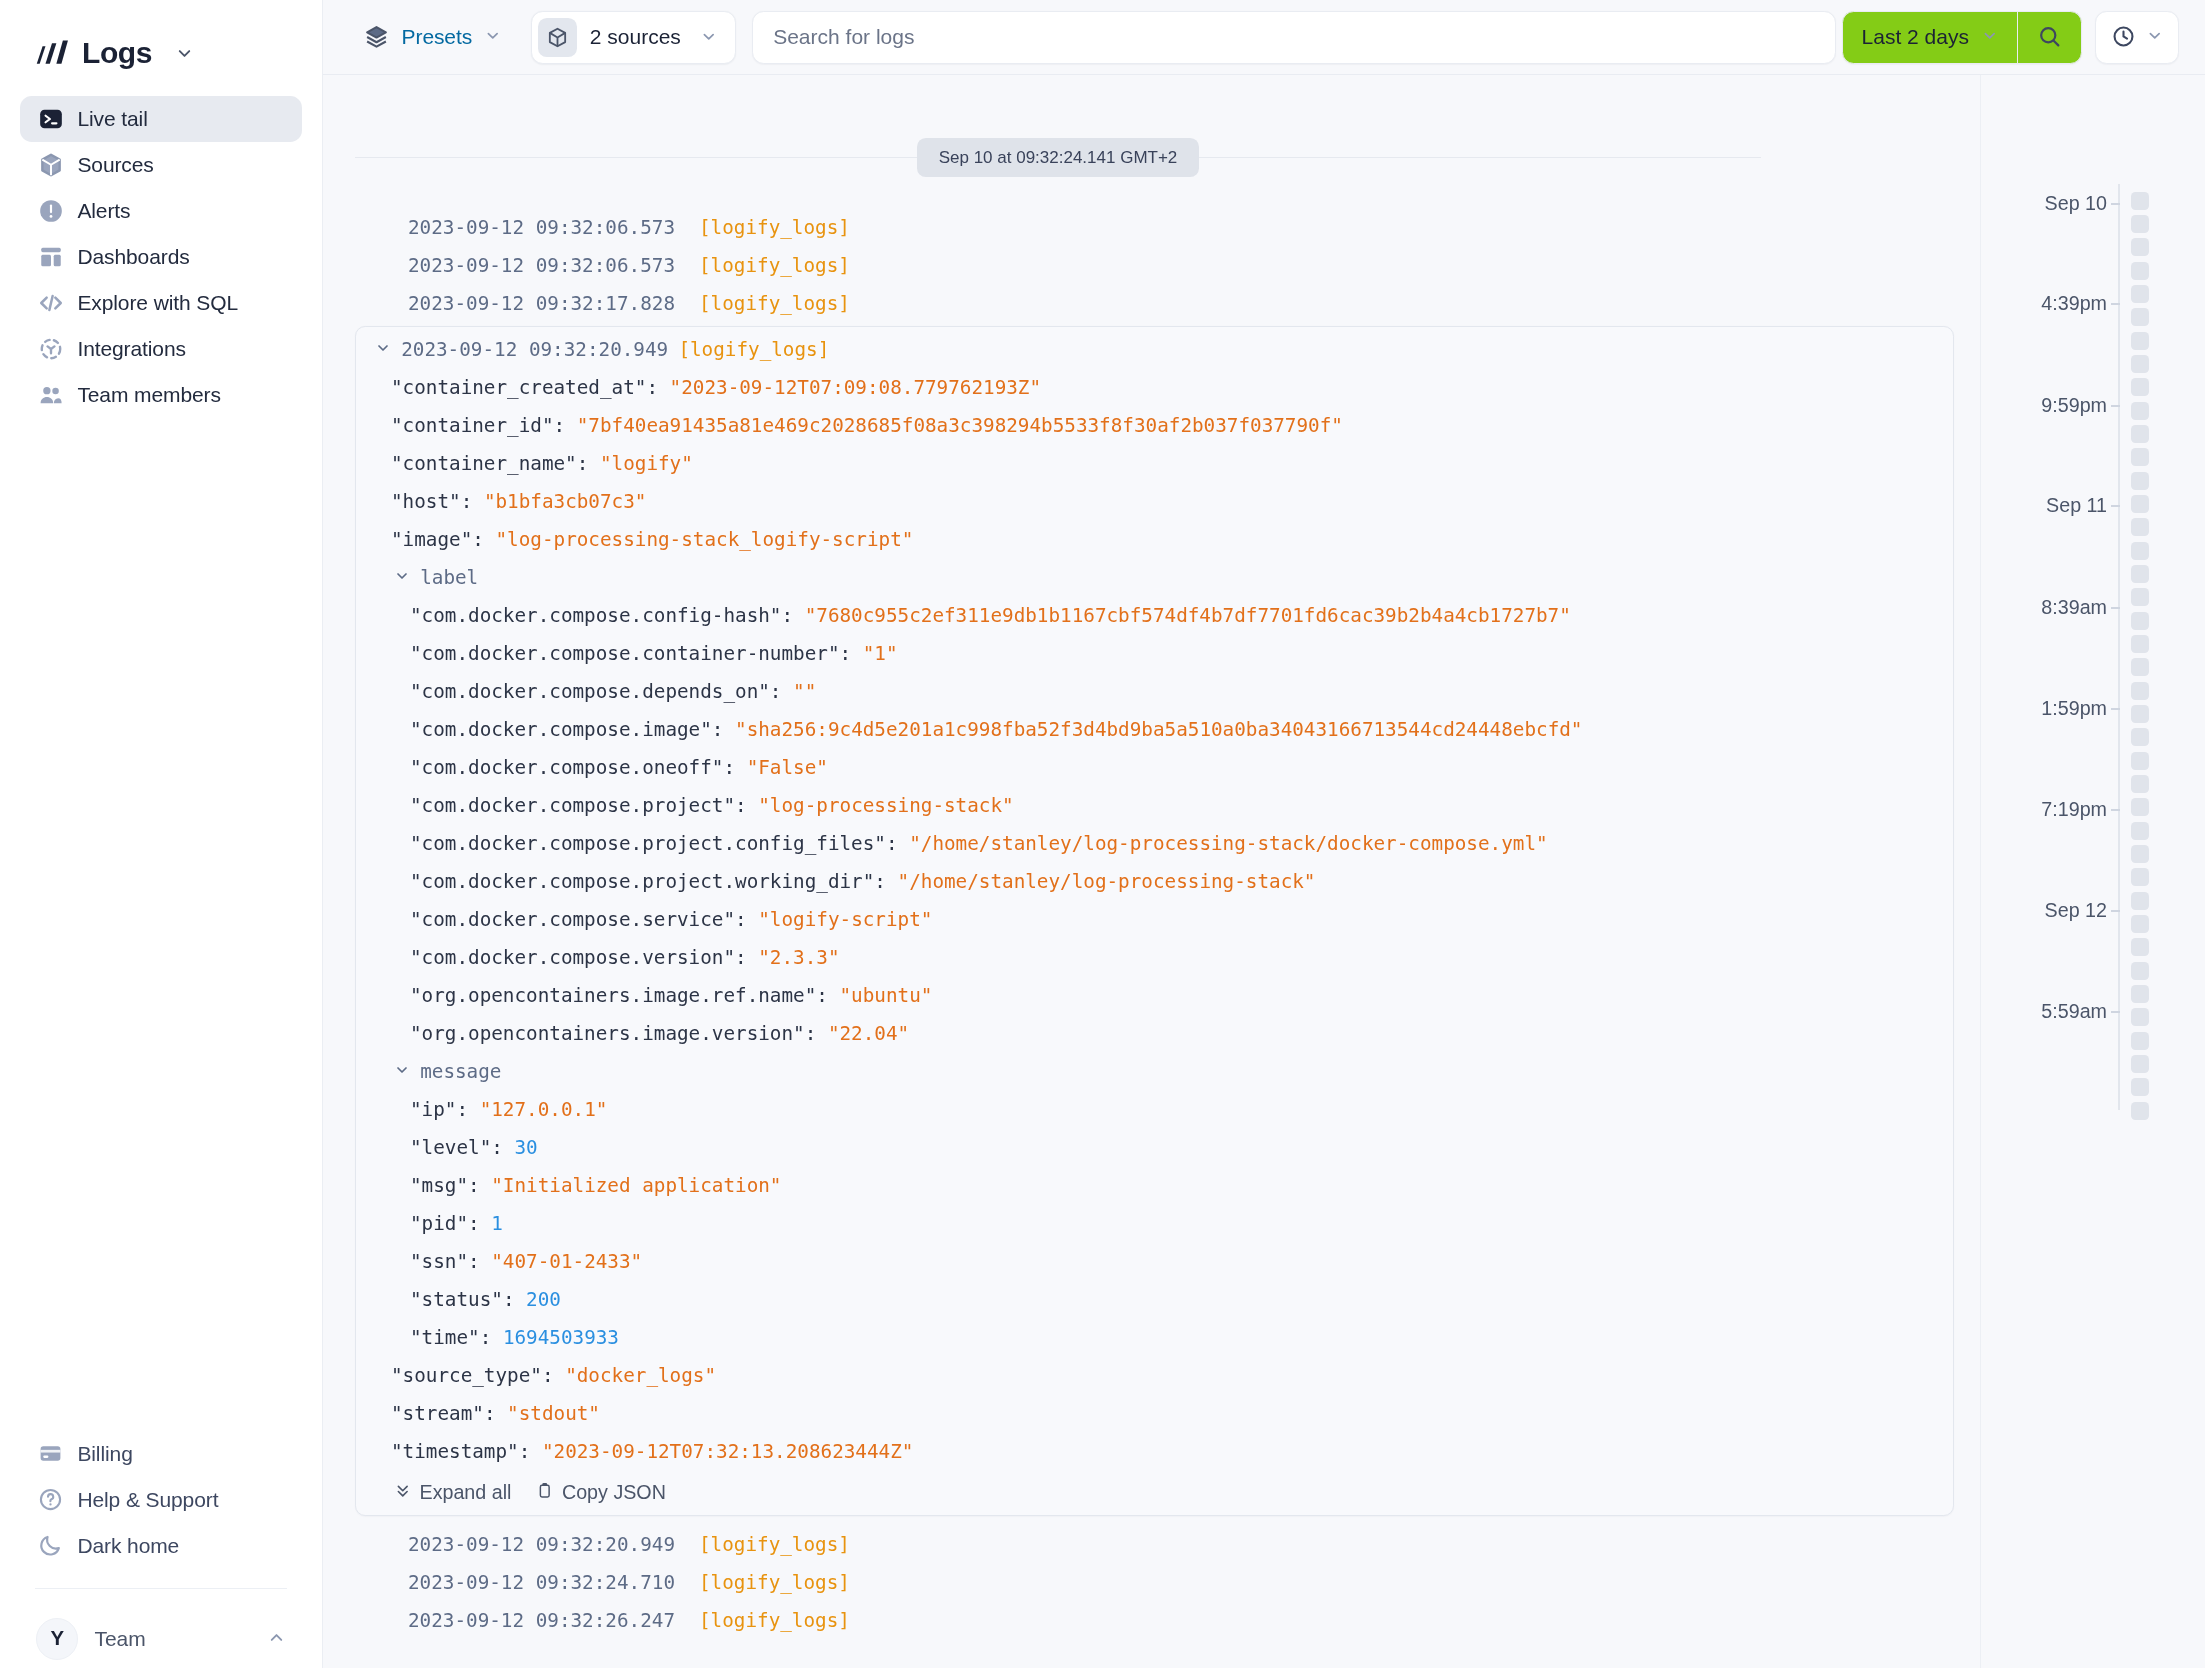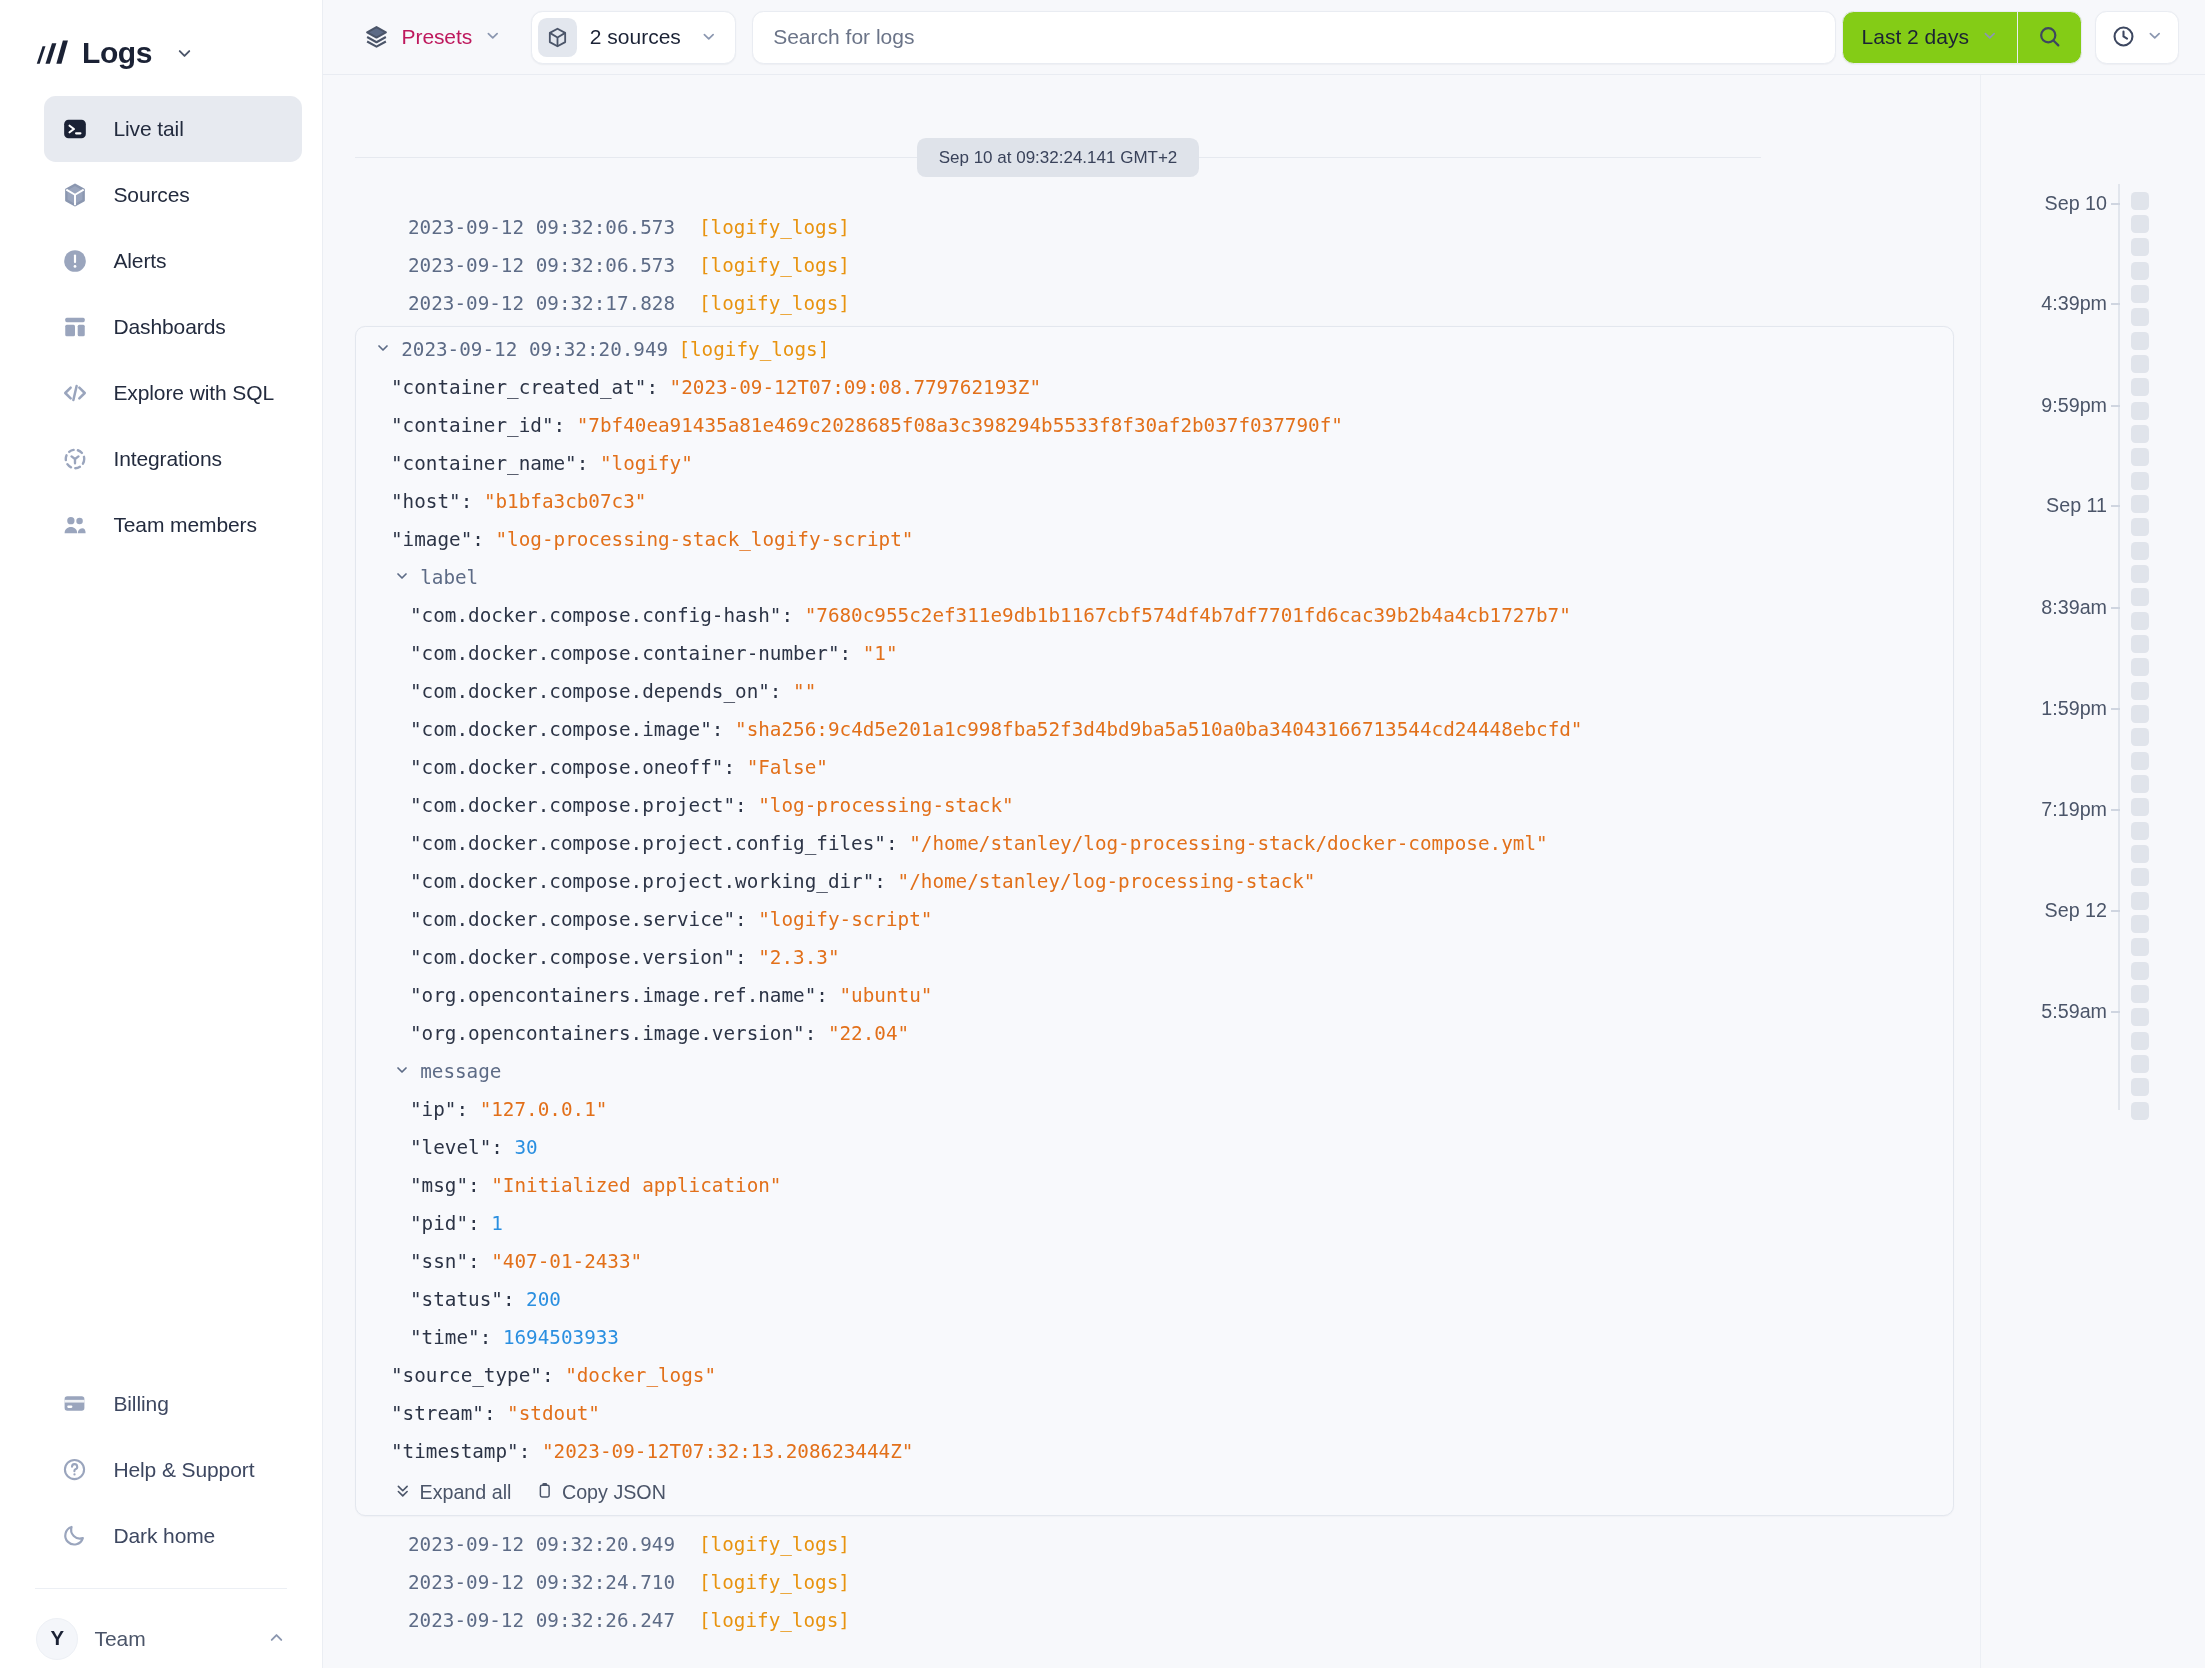--- a/index.html
+++ b/index.html
@@ -25,24 +25,23 @@
     padding: 26px 0 0 35px; height: 80px;
   }
   .brand-logo { width: 34px; height: 29px; display:block; }
   .brand-title {
     font-size: 30px; font-weight: 700; color: #1b2235; letter-spacing: -0.4px;
   }
   .brand-caret { margin-left: 10.2px; display:flex; align-items:center; }
 
   .nav { margin-top: 16px; padding: 0 20.4px; }
   .nav-item {
-    display: flex; align-items: center; gap: 24px;
-    height: 66px; padding: 0 16px; border-radius: 11.7px;
+    display: flex; align-items: center; gap: 12px;
+    height: 46px; padding: 0 16px; border-radius: 11.7px;
     cursor: pointer;
-    margin-left: 24px;
   }
   .nav-item.active { background: #e7eaf0; }
   .nav-icon { width: 29px; height: 29px; display:flex; align-items:center; justify-content:center; flex: 0 0 29px; }
   .nav-label { font-size: 21px; color: #232b3e; letter-spacing: -0.1px; }
 
   .nav-bottom { position: absolute; left: 0; right: 0; bottom: 0; padding: 0 20.4px 0 20.4px; }
   .nav-bottom .nav-label { color: #3d4760; }
   .divider { height: 1.5px; background: #eceff4; margin: 19px 14.6px 0 14.6px; }
   .team-row {
     display:flex; align-items:center; gap: 16px;
@@ -64,21 +63,21 @@
     height: 75px; background: #f7f8fb;
     display: flex; align-items: center; gap: 0;
     padding: 0 26px 0 31px;
     border-bottom: 1.5px solid #e9ecf2;
     flex: 0 0 75px;
   }
   .presets {
     display: flex; align-items: center; gap: 12.4px;
     padding: 0 16px 0 10.2px; height: 45px; cursor: pointer;
   }
-  .presets-label { font-size: 21px; color: #be185d; letter-spacing: -0.1px; }
+  .presets-label { font-size: 21px; color: #0369a1; letter-spacing: -0.1px; }
 
   .sources-box {
     display: flex; align-items: center; gap: 0;
     height: 53px; background: #ffffff; border-radius: 11.7px;
     border: 1.5px solid #e9ecf2; margin-left: 13px;
     box-shadow: 0 0.7px 1.5px rgba(20,30,60,.05);
     padding: 0 7.3px 0 5.8px; cursor: pointer;
   }
   .sources-ico {
     width: 39px; height: 39px; border-radius: 8.8px; background:#e3e7ee;

